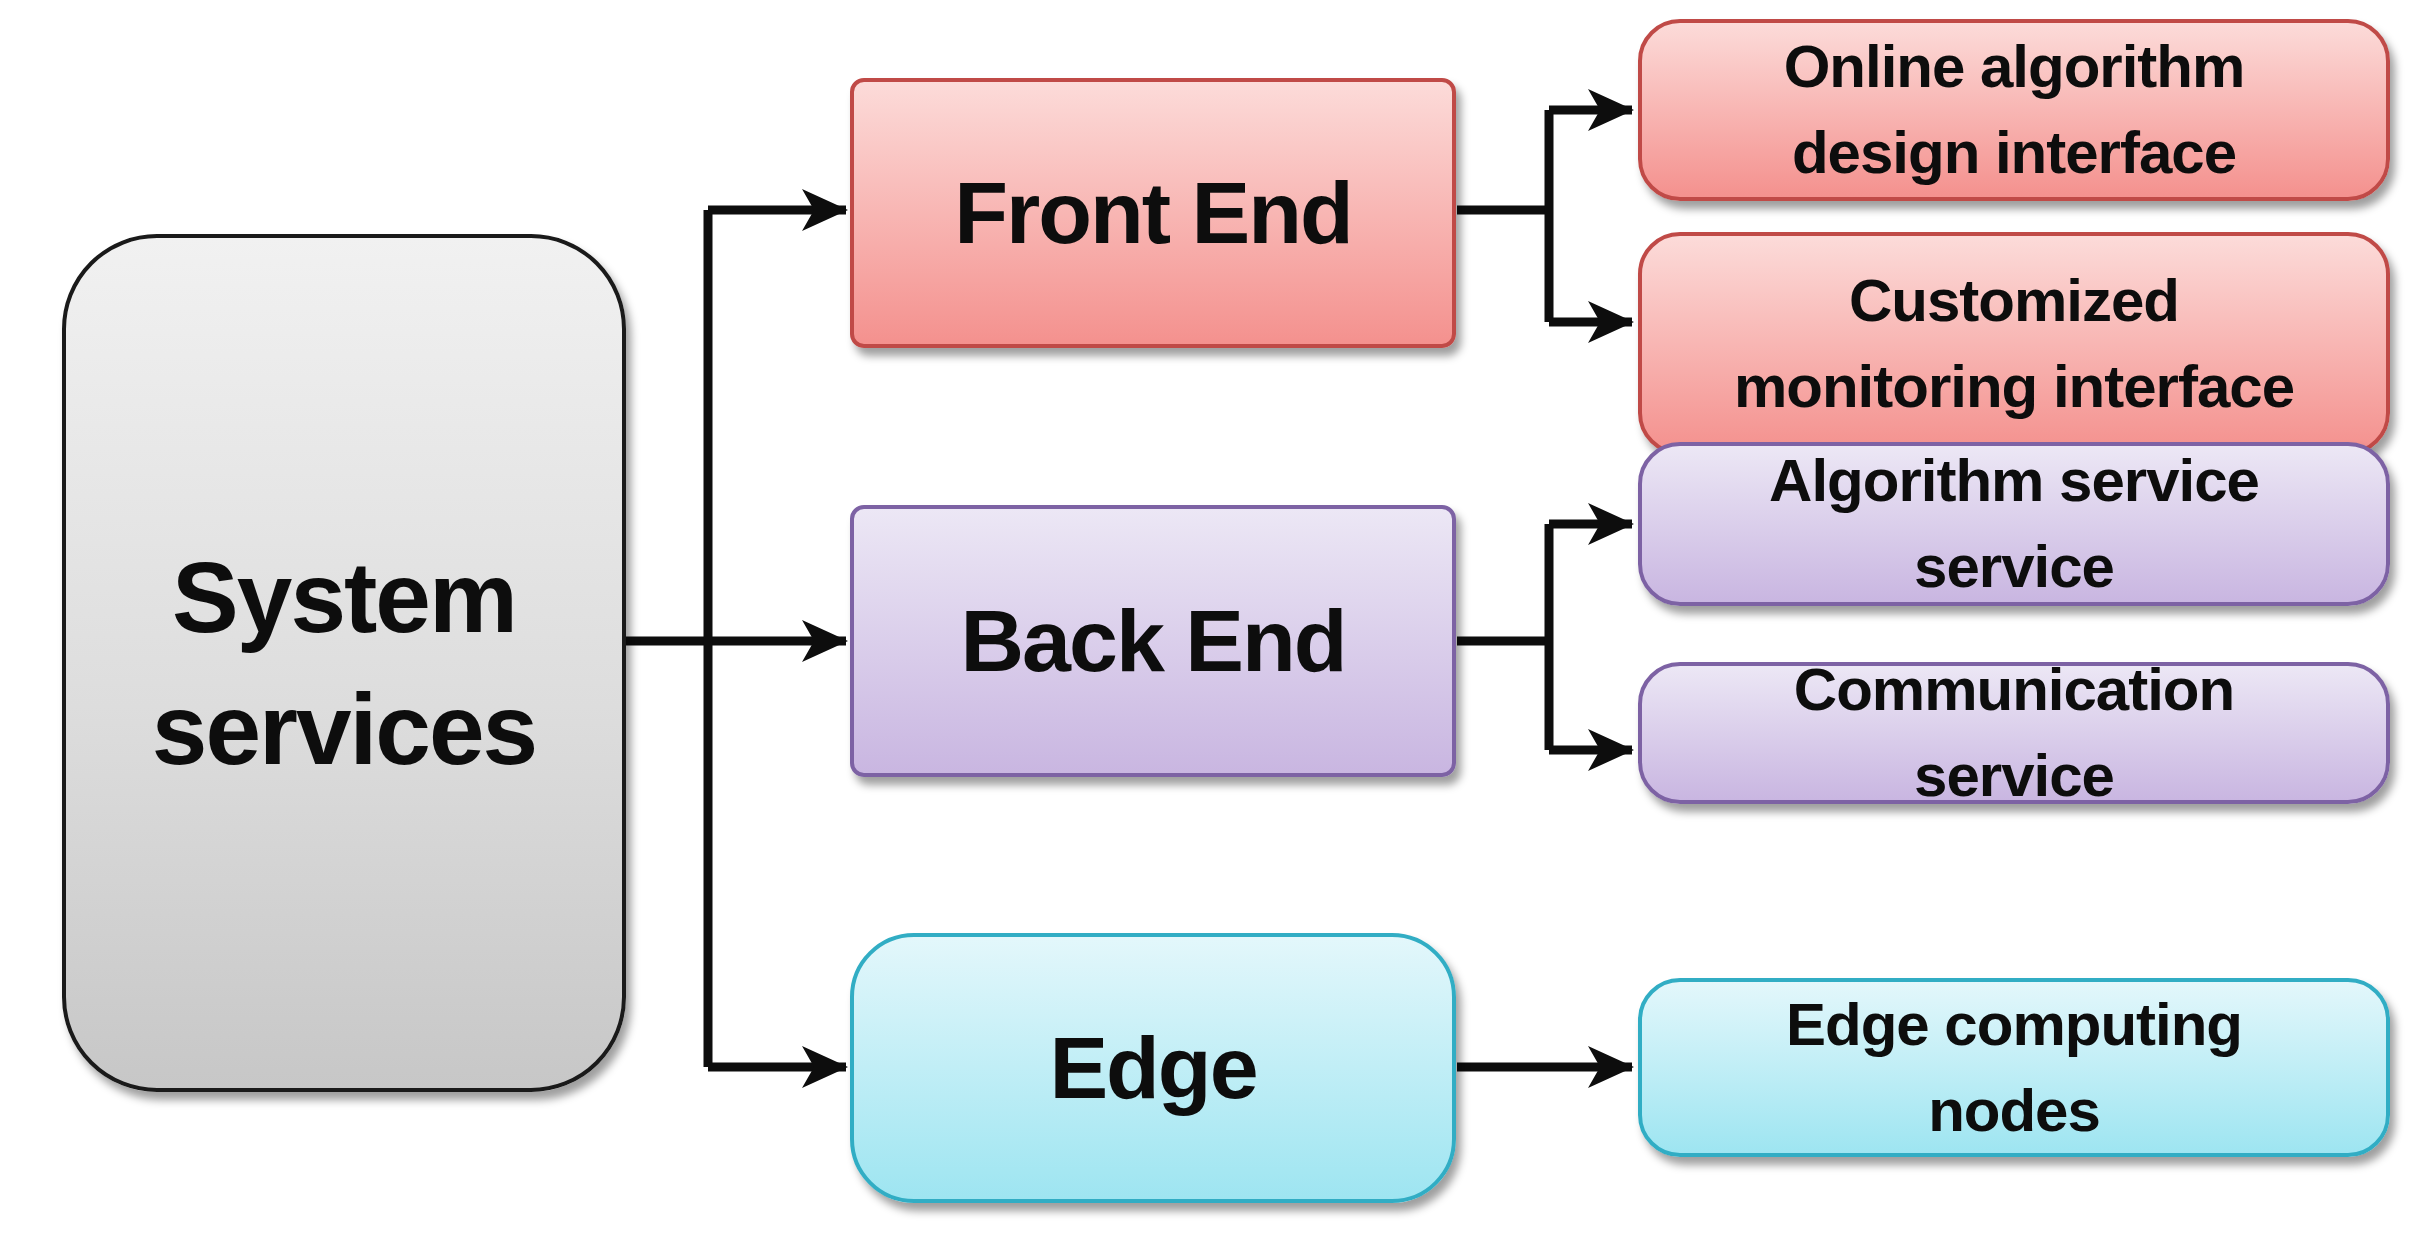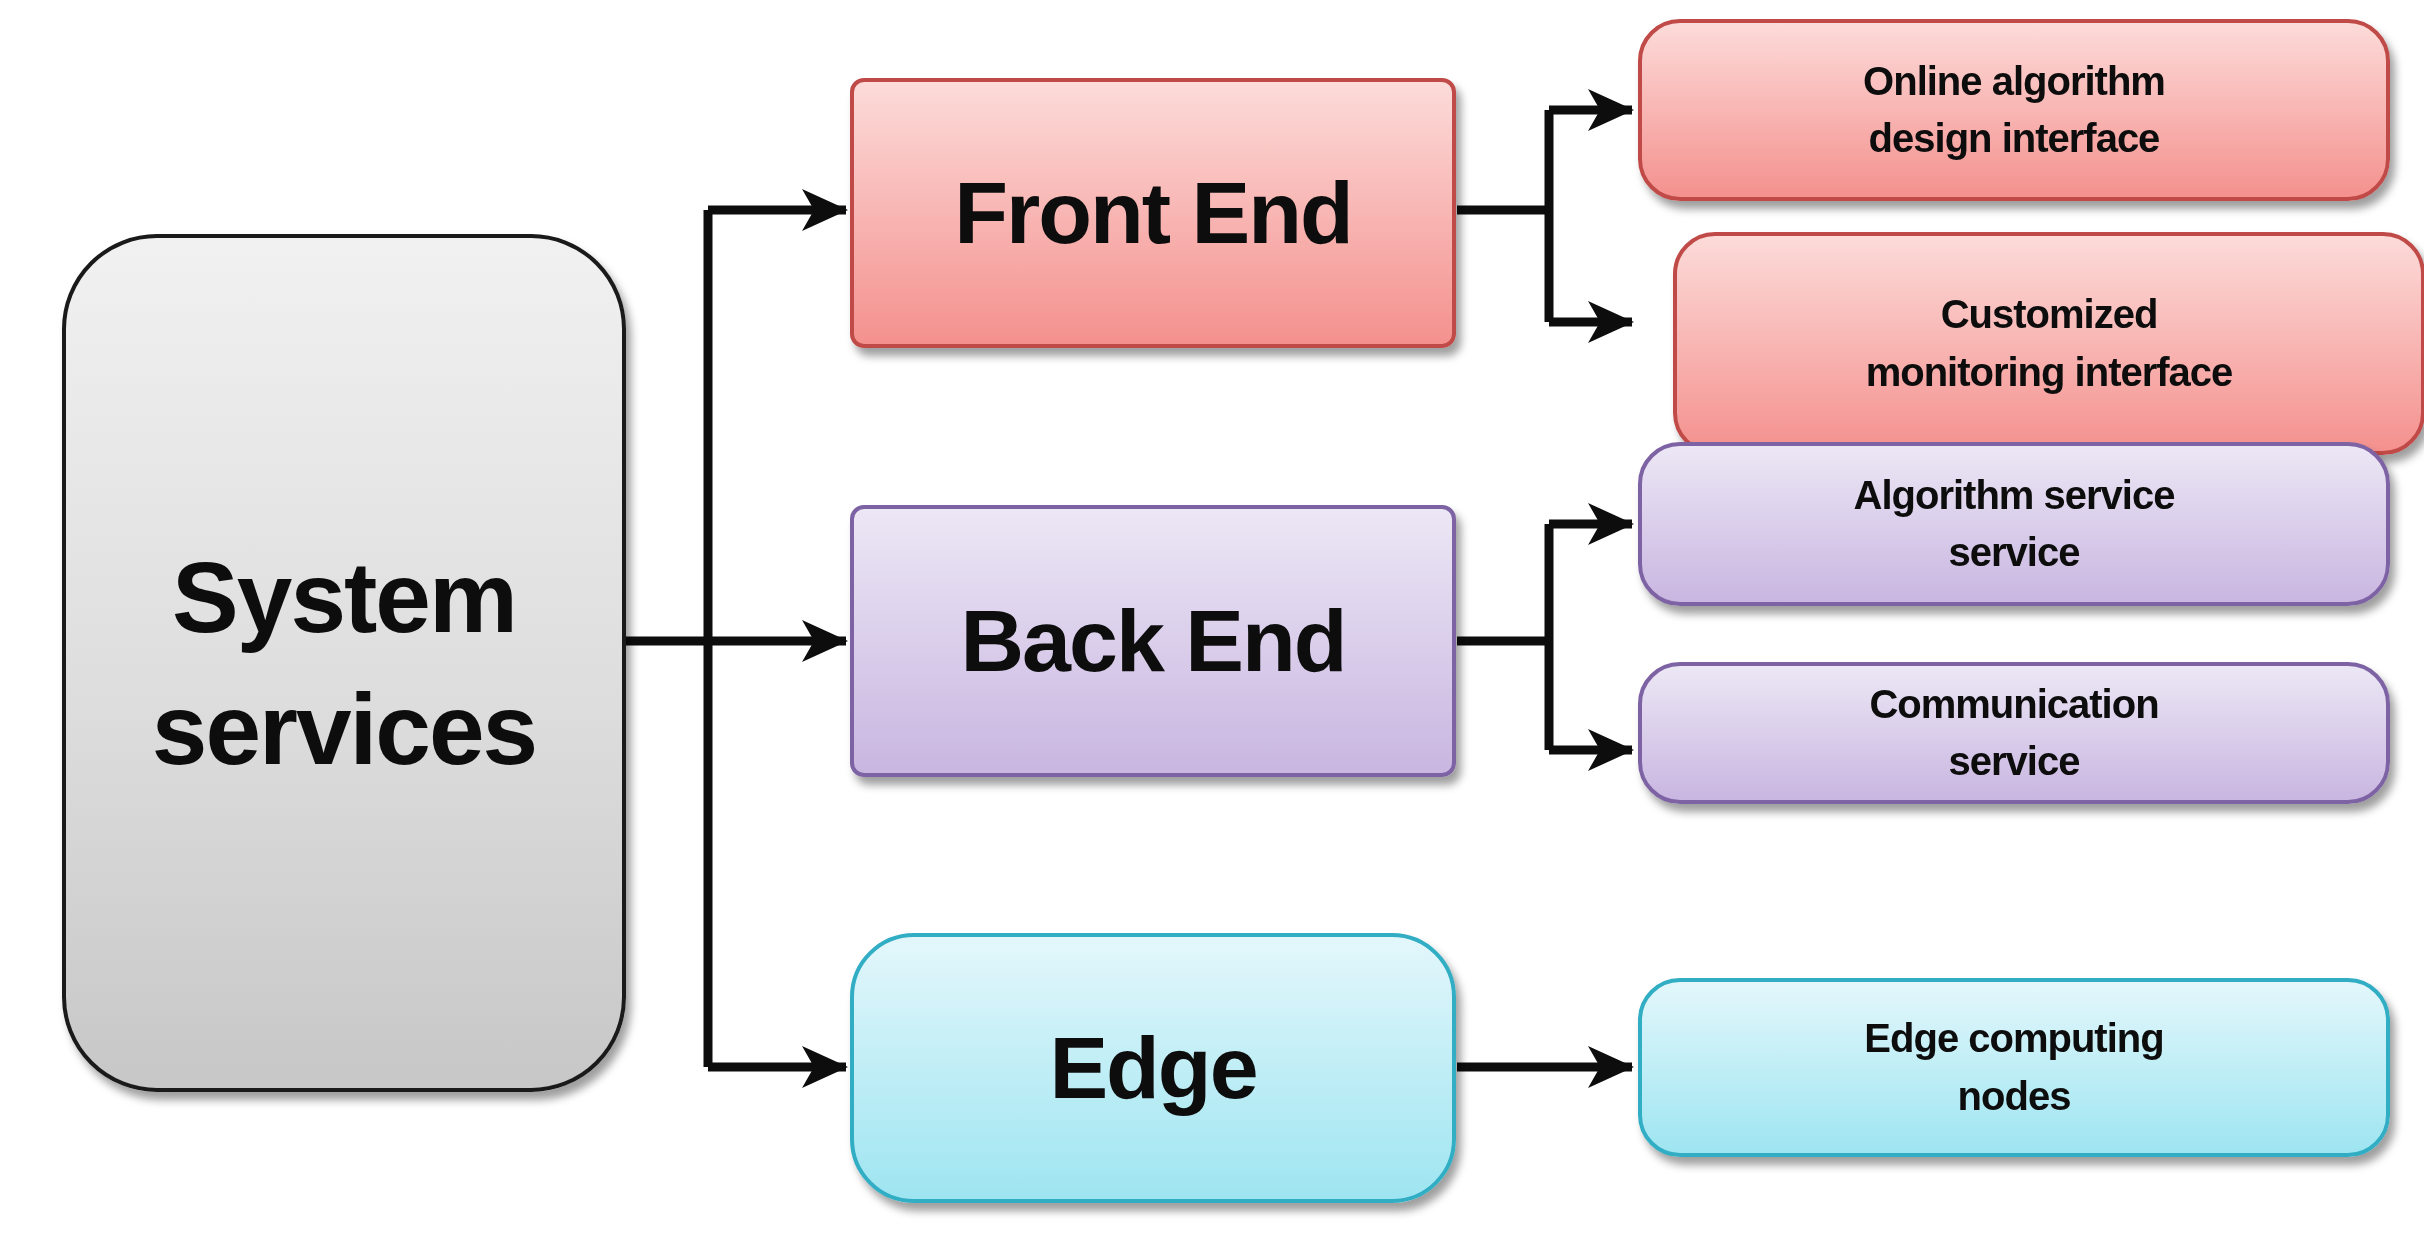--- a/index.html
+++ b/index.html
@@ -78,26 +78,26 @@
   }
   #node-front { top: 78px;  height: 270px; }
   #node-back  { top: 505px; height: 272px; }
   #node-edge  { top: 933px; height: 270px; border-radius: 64px; }
 
   
   .leaf {
     left: 1638px;
     width: 752px;
     border-radius: 42px;
-    font-size: 40px;
+    font-size: 60px;
     line-height: 1.43;
     letter-spacing: -1px;
   }
   #leaf-online        { top: 19px;  height: 182px; }
-  #leaf-monitoring    { top: 232px; height: 223px; margin-left: 35px; }
+  #leaf-monitoring    { top: 232px; height: 223px; }
   #leaf-algorithm     { top: 442px; height: 164px; }
   #leaf-communication { top: 662px; height: 142px; }
   #leaf-edge-nodes    { top: 978px; height: 179px; }
 </style>
 </head>
 <body>
 
 <div class="canvas">
 
   <svg class="wires" viewBox="0 0 2424 1243" xmlns="http://www.w3.org/2000/svg">

